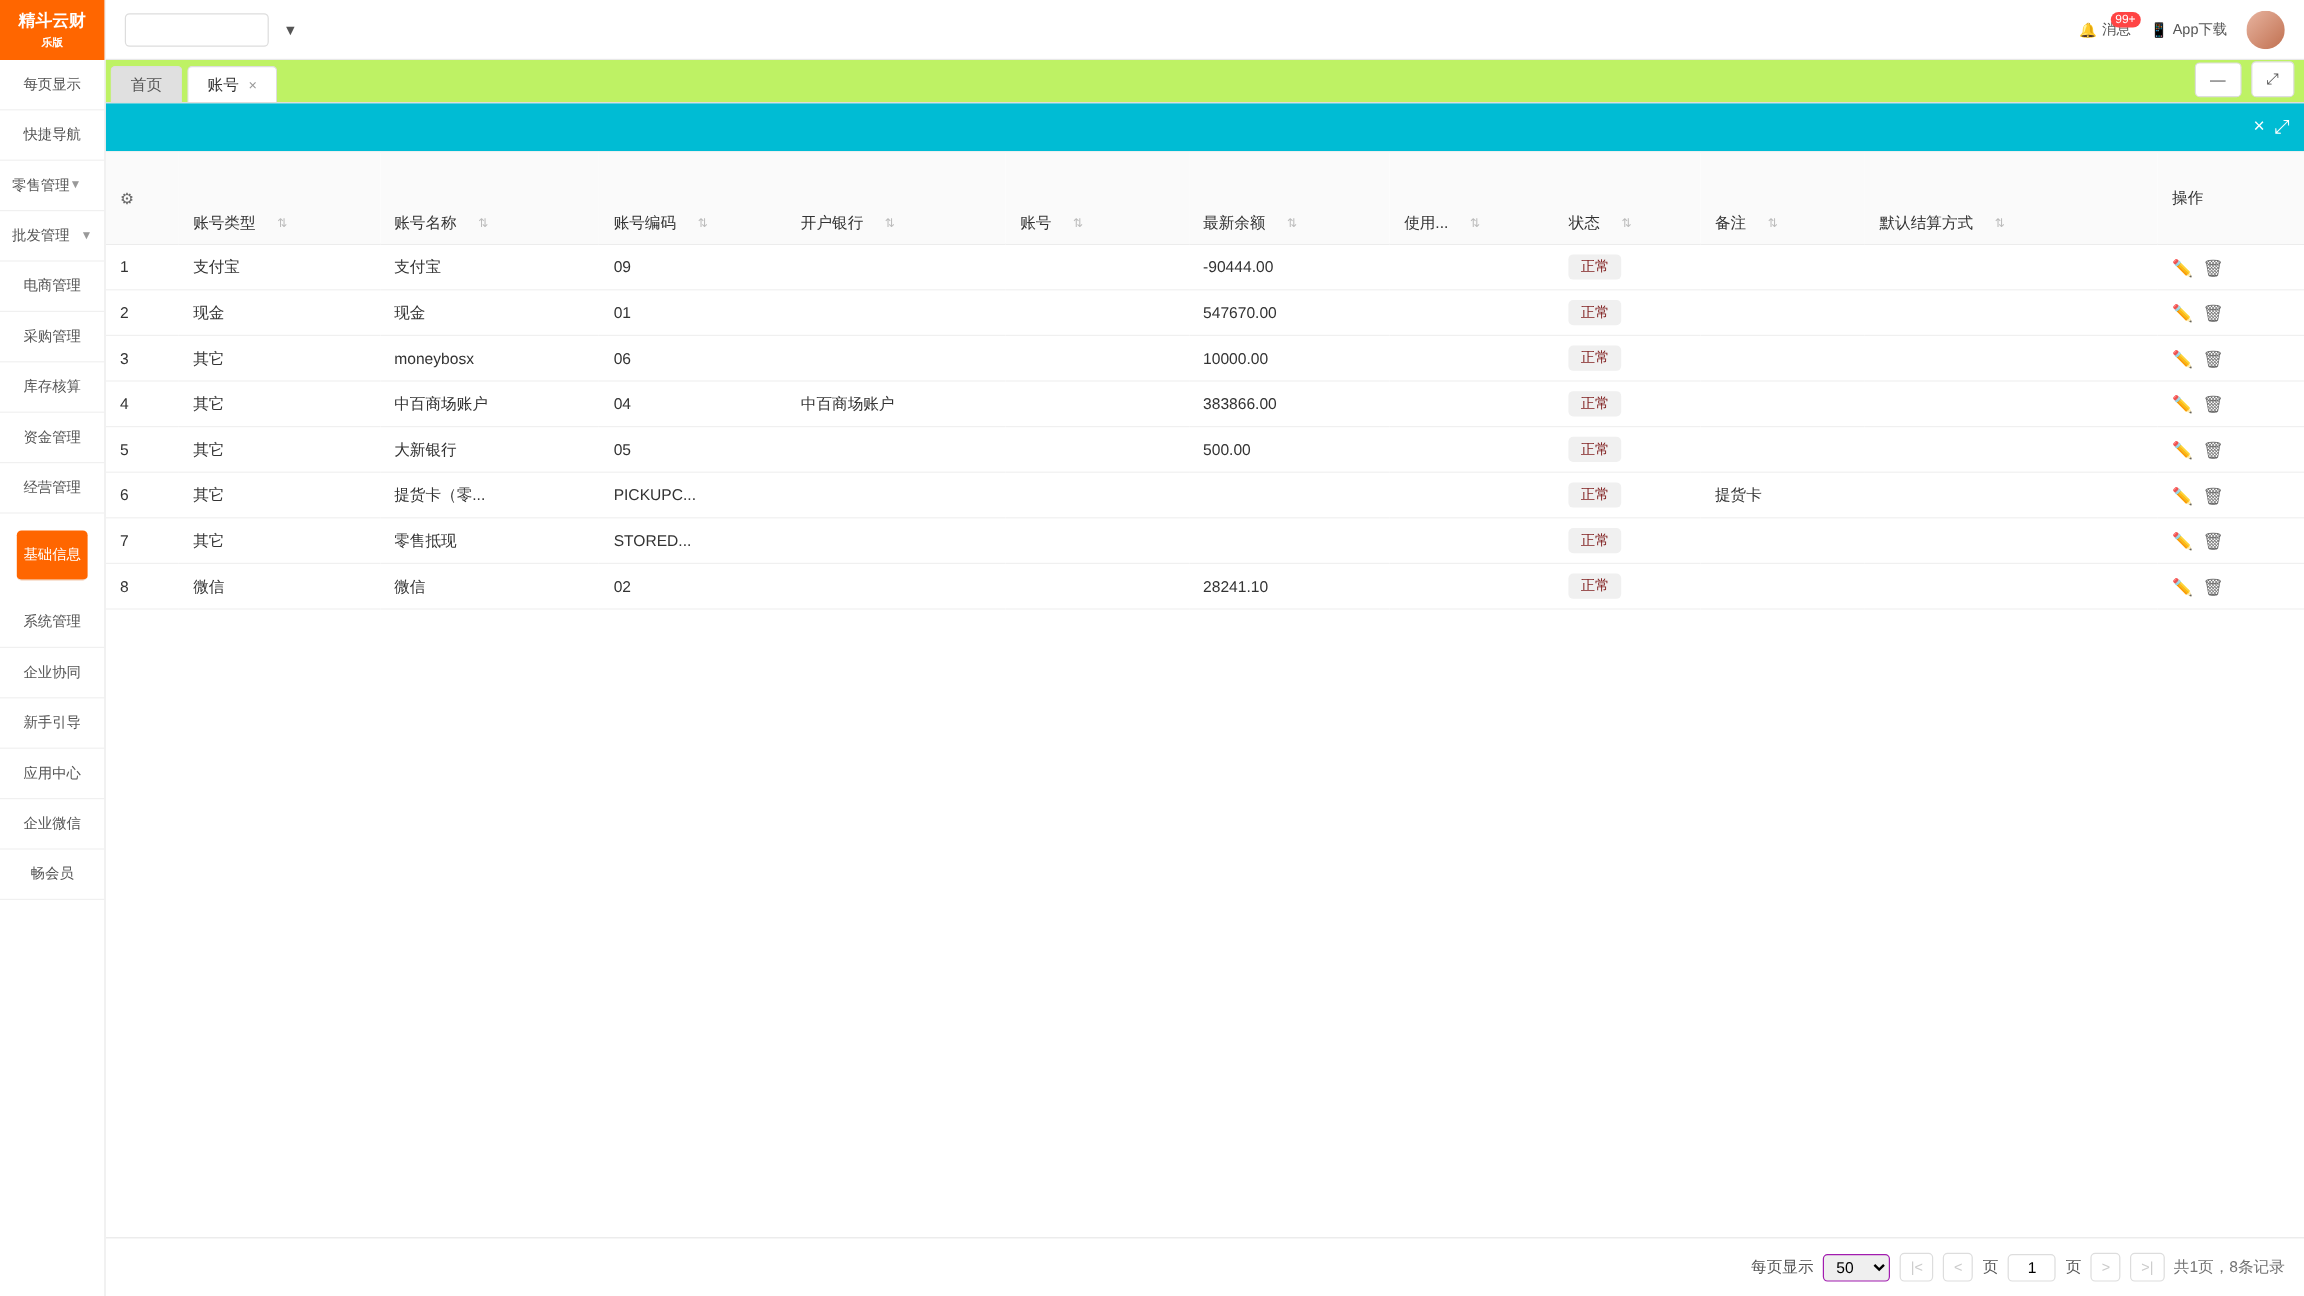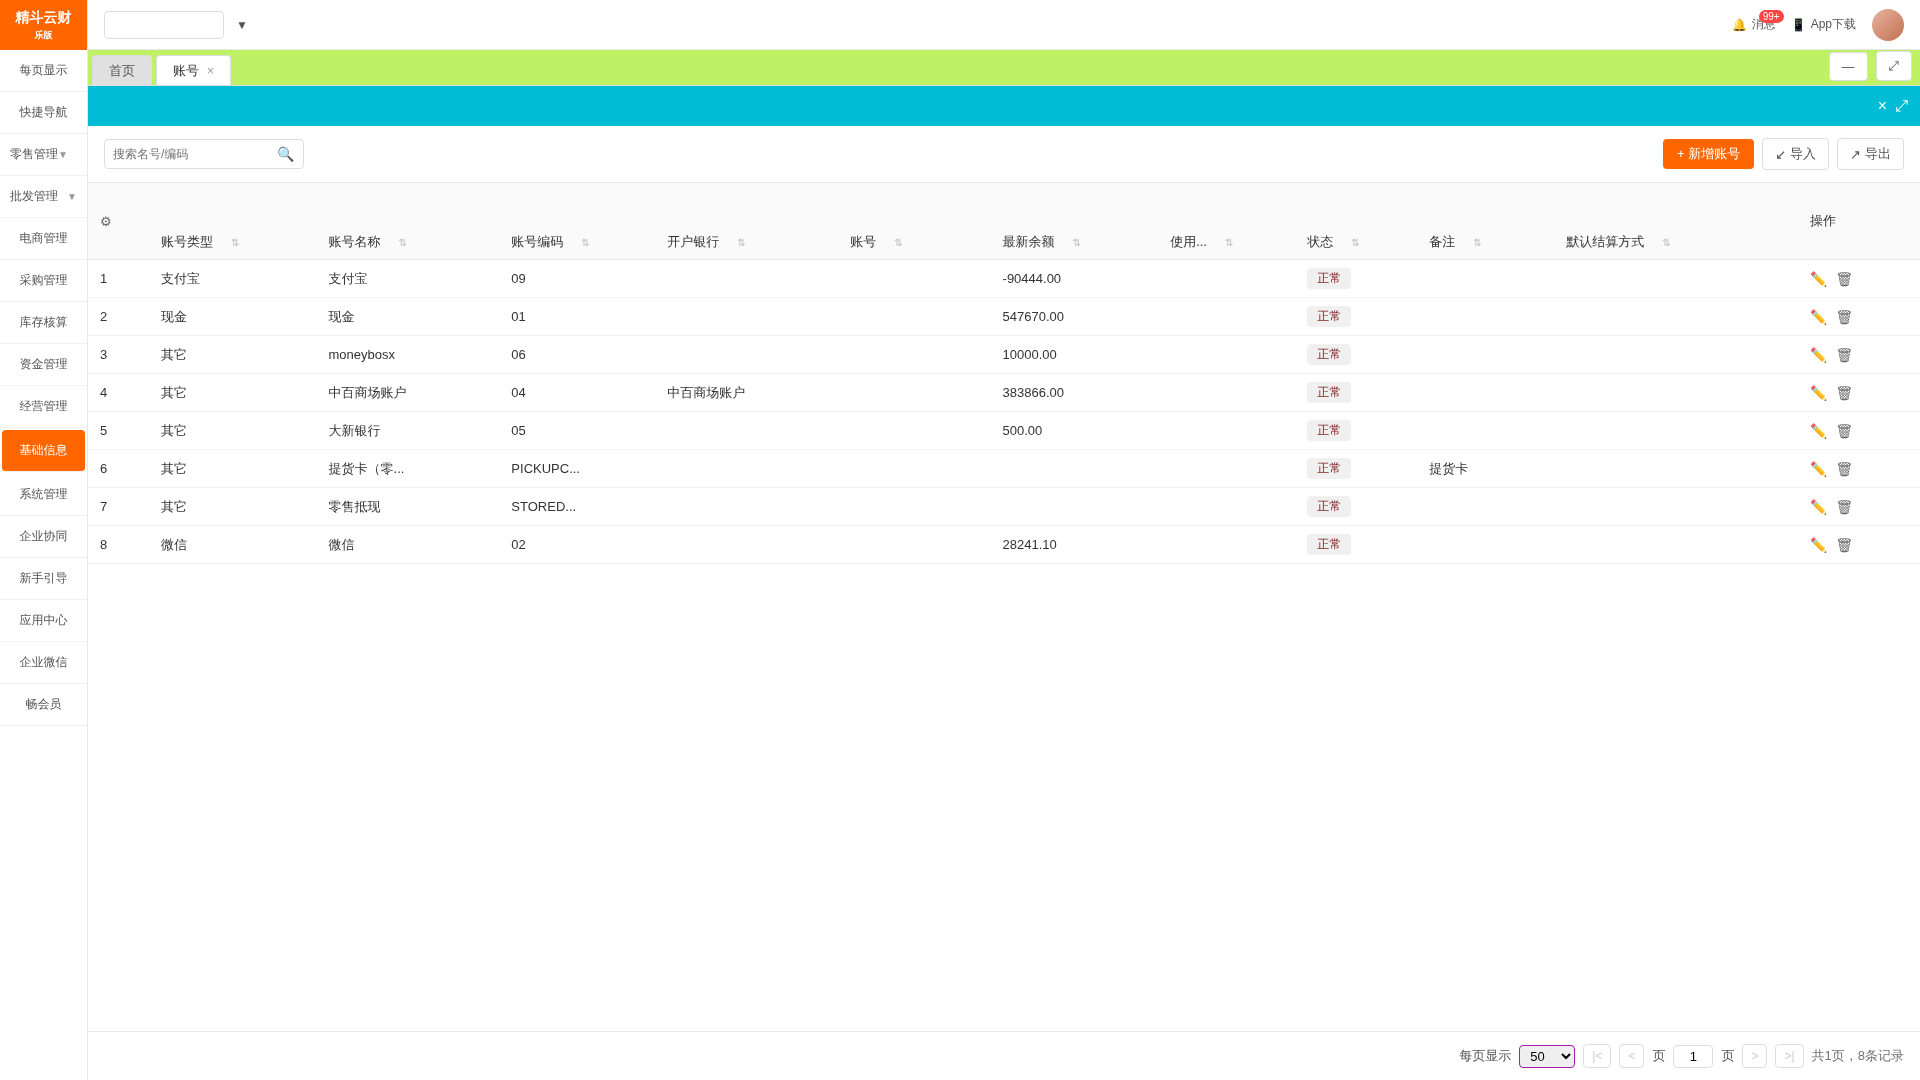--- a/index.html
+++ b/index.html
@@ -31,21 +31,21 @@
       display: flex;
       align-items: center;
       justify-content: center;
       padding: 12px 4px;
       font-size: 12px;
       color: #555;
       cursor: pointer;
       border-bottom: 1px solid #f0f0f0;
       text-align: center;
     }
-    .sidebar-item.active { background: #ff6600; color: #fff; border-radius: 4px; margin: 2px; }
+    .sidebar-item.active { background: #ff6600; color: #fff; border-radius: 4px; margin: 14px; }
     .sidebar-arrow { font-size: 10px; color: #999; }
 
     
     .main {
       flex: 1;
       display: flex;
       flex-direction: column;
       overflow: hidden;
     }
 
@@ -405,39 +405,20 @@
   <div class="content">
 
     <div class="page-header">
       <span class="page-header-title"></span>
       <button class="btn-close-page">×</button>
       <button class="btn-expand-page">⤢</button>
     </div>
 
     <div class="table-area">
 
-      <div class="toolbar">
-        <div class="search-box">
-          <input class="search-input" type="text" placeholder="搜索名号/编码" style="">
-          <span class="search-icon">🔍</span>
-        </div>
-        <div class="toolbar-right">
-          <button class="btn-primary">
-            <span>+ 新增账号</span>
-          </button>
-          <button class="btn-secondary">
-            <span>↙</span>
-            <span>导入</span>
-          </button>
-          <button class="btn-secondary">
-            <span>↗</span>
-            <span>导出</span>
-          </button>
-        </div>
-      </div>
 
       <div style="overflow: auto; flex: 1;">
         <table class="data-table">
           <thead>
             <tr>
               <th class="col-settings">
                 <span class="gear-icon">⚙</span>
               </th>
               <th class="col-type">
                 <div class="th-inner">

